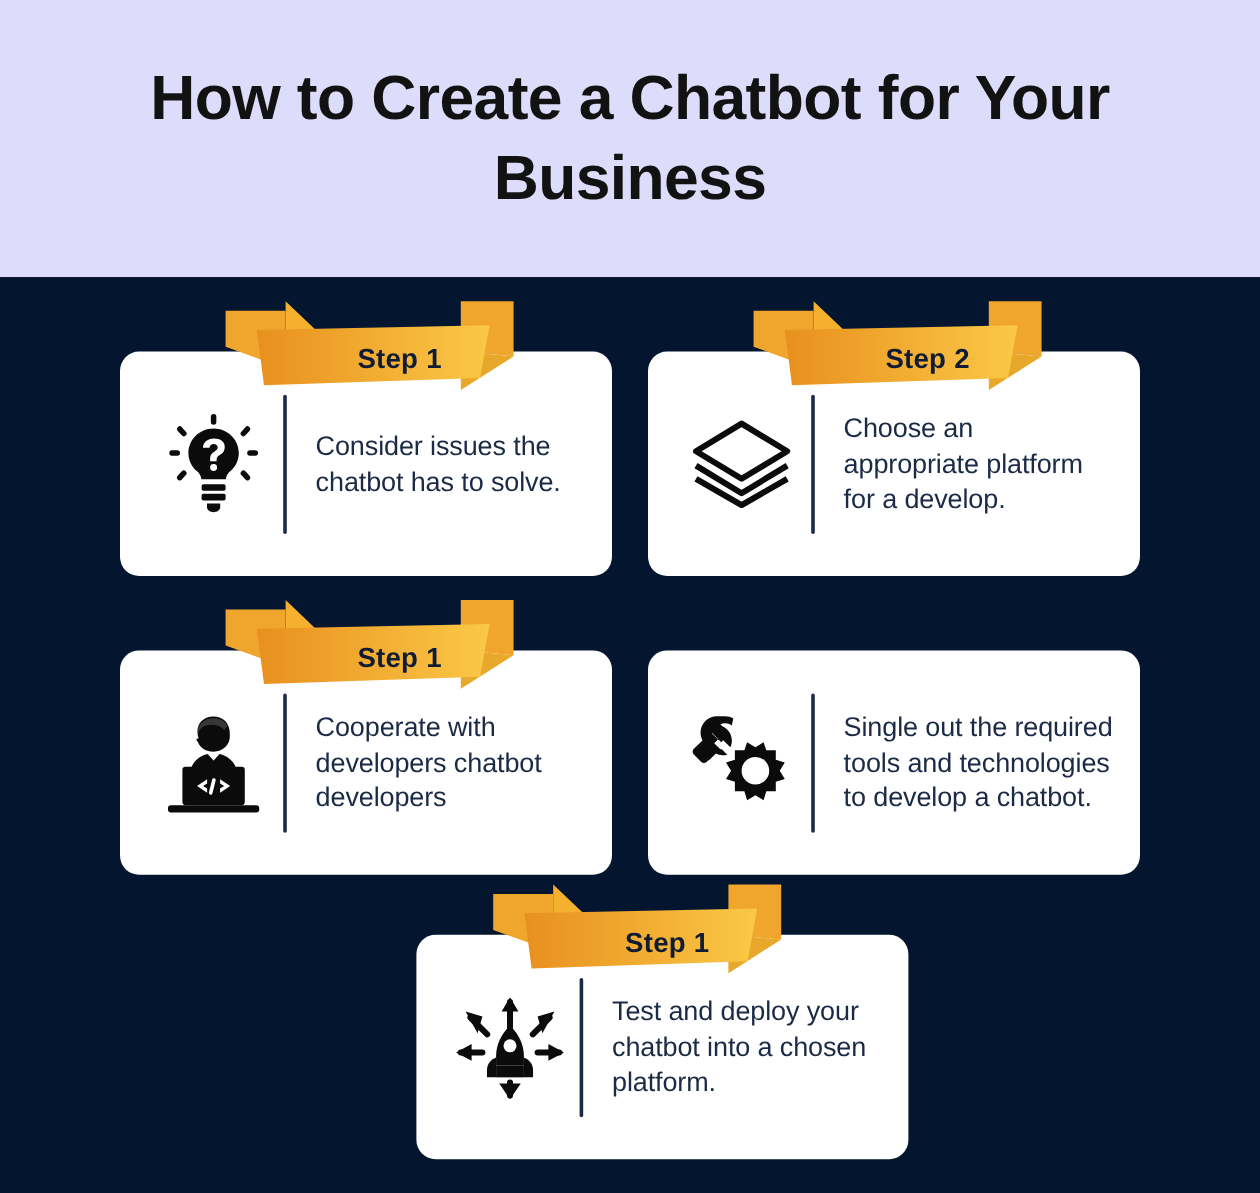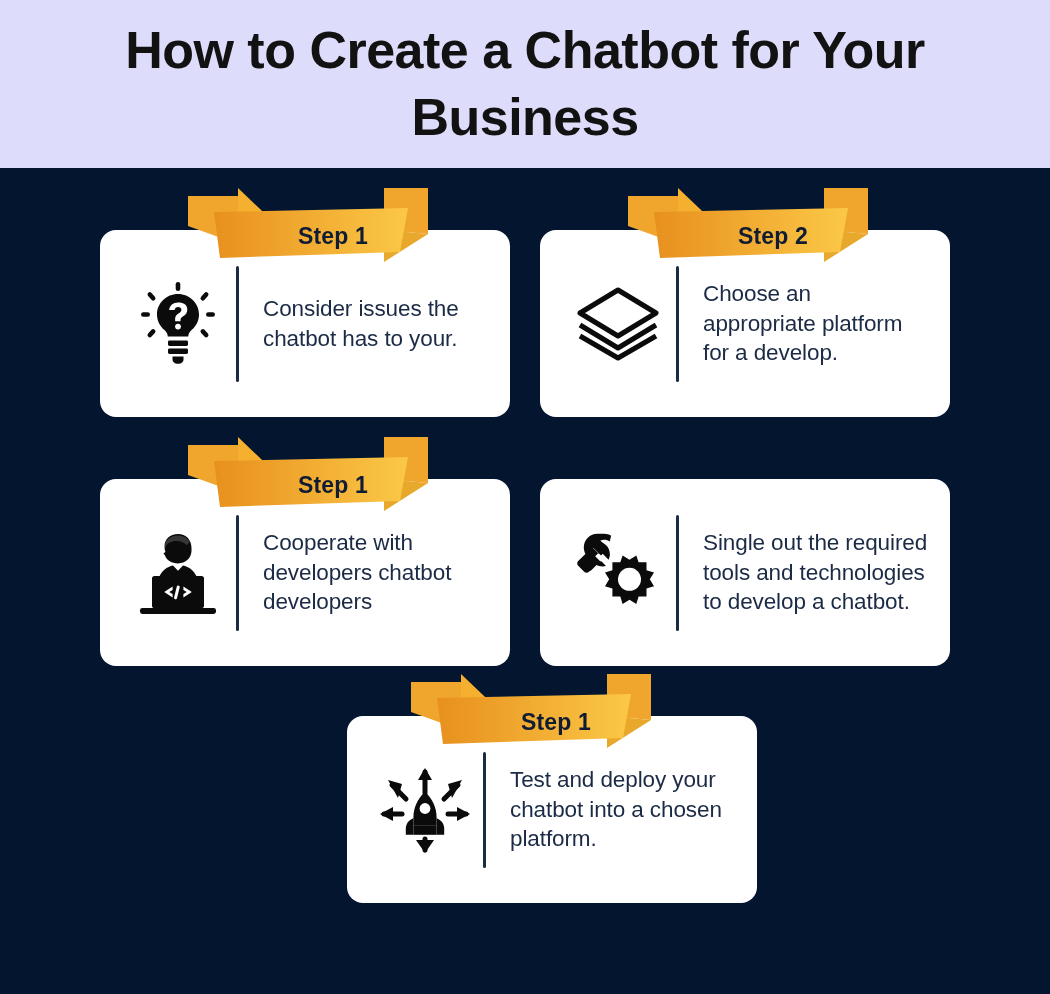--- a/index.html
+++ b/index.html
@@ -6,21 +6,21 @@
   * { margin:0; padding:0; box-sizing:border-box; }
   html,body { width:1050px; height:994px; overflow:hidden; }
   body {
     font-family:"Liberation Sans", sans-serif;
     background:#04162f;
     -webkit-font-smoothing:antialiased;
   }
 
   
   #header {
-    height:168px;
+    height:231px;
     background:#dedcfb;
     display:flex;
     align-items:center;
     justify-content:center;
     padding:0 62px;
   }
   #header-title {
     font-size:52px;
     font-weight:bold;
     line-height:1.28;
@@ -132,21 +132,21 @@
           <rect x="34.7" y="0" width="4.6" height="9" rx="2.3"></rect>
           <rect x="0" y="30.2" width="9" height="4.6" rx="2.3"></rect>
           <rect x="65" y="30.2" width="9" height="4.6" rx="2.3"></rect>
           <rect x="8.2" y="9.6" width="4.6" height="9.6" rx="2.3" transform="rotate(-42 10.5 14.4)"></rect>
           <rect x="61.2" y="9.6" width="4.6" height="9.6" rx="2.3" transform="rotate(42 63.5 14.4)"></rect>
           <rect x="8.2" y="46.4" width="4.6" height="9.6" rx="2.3" transform="rotate(42 10.5 51.2)"></rect>
           <rect x="61.2" y="46.4" width="4.6" height="9.6" rx="2.3" transform="rotate(-42 63.5 51.2)"></rect>
         </svg>
       </div>
       <div class="divider"></div>
-      <div class="card-text">Consider issues the chatbot has to your.</div>
+      <div class="card-text">Consider issues the chatbot has to solve.</div>
     </div>
   </div>
   <div class="ribbon" id="ribbon-1">
     <svg width="250" height="90" viewBox="0 0 250 90">
       <defs>
         <linearGradient id="g1" x1="0" y1="0" x2="1" y2="0">
           <stop offset="0" stop-color="#e8901e"></stop>
             <stop offset="1" stop-color="#fbc846"></stop>
         </linearGradient>
       </defs>

